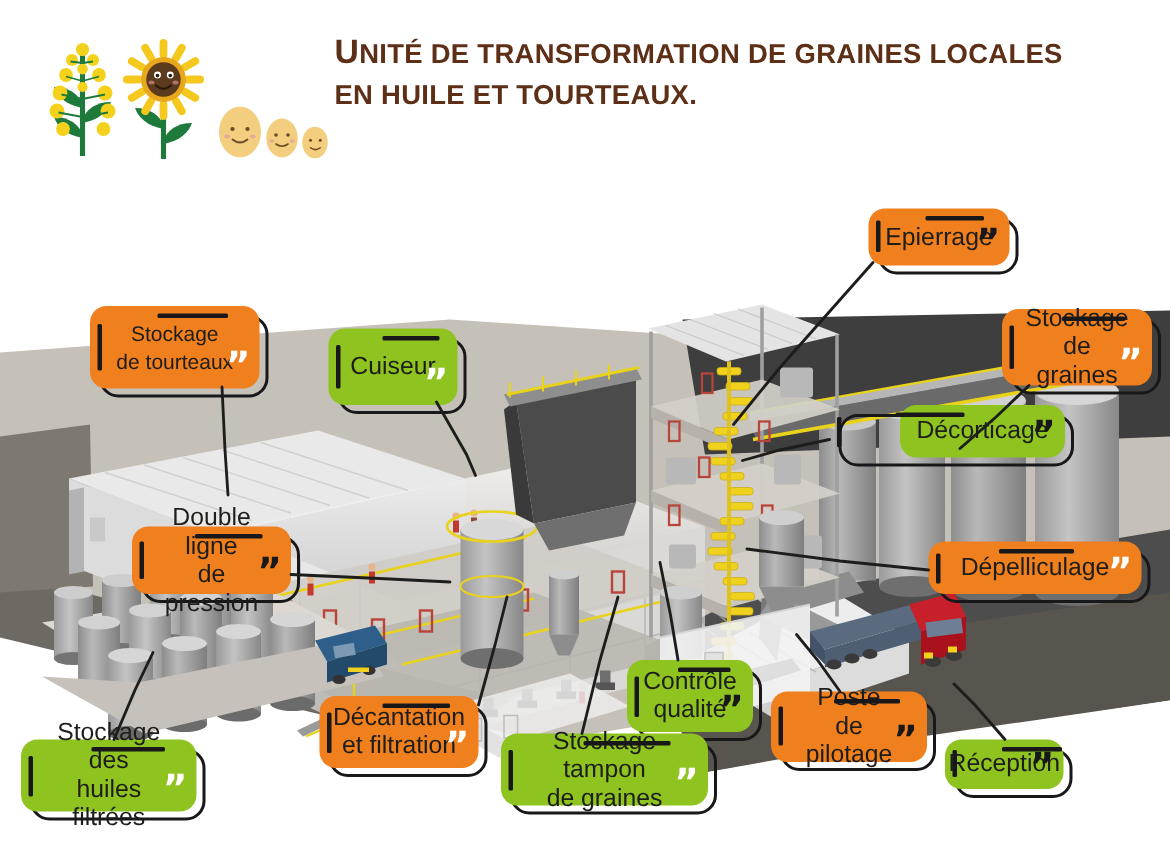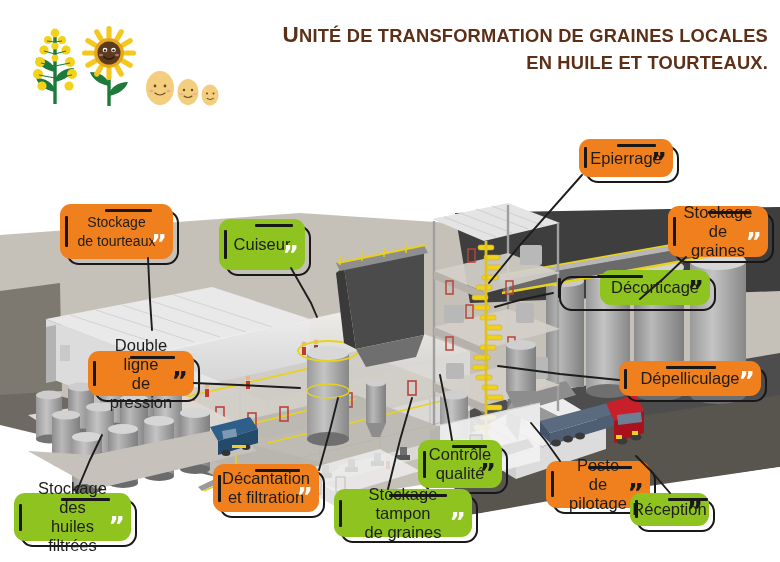--- a/index.html
+++ b/index.html
@@ -8,21 +8,21 @@
   #stage{position:relative;width:780px;height:562px;background:#ffffff;overflow:hidden;}
 
   
   .ill{position:absolute;}
   #scene{position:absolute;left:0;top:95px;width:780px;height:430px;}
 
   
   #title{position:absolute;left:223px;top:22px;width:545px;
          color:#5C2F16;font-weight:bold;font-size:22.5px;line-height:25.5px;
          letter-spacing:.2px;}
-  #title .l{display:block;white-space:nowrap;text-align:right;}
+  #title .l{display:block;white-space:nowrap;}
   #title .sc{font-size:18.3px;text-transform:uppercase;}
   #title .cap{font-size:22.5px;}
 
   
   .callout{position:absolute;}
   .callout .outline{position:absolute;left:6px;top:6px;width:100%;height:100%;
         border:2.1px solid #18181a;border-radius:13px 13px 13px 13px;
         box-sizing:border-box;}
   .callout .body{position:relative;border-radius:11px;box-sizing:border-box;
         display:flex;align-items:center;justify-content:center;
@@ -685,21 +685,21 @@
       <div class="callout gr dk" style="left: 418px; top: 440px; width: 84px; height: 48px;">
         <div class="outline"></div>
         <div class="body">
           <div class="txt" style="font-size: 16.5px;">Contrôle
 qualité</div>
           <div class="quote">”</div>
         </div>
         <div class="topbar" style="left: 34px; width: 35px;"></div>
         <div class="sidebar2" style="top: 11px; height: 27px;"></div>
       </div>
-      <div class="callout or dk" style="left: 514px; top: 461px; width: 104px; height: 47px; margin-left: 32px;">
+      <div class="callout or dk" style="left: 514px; top: 461px; width: 104px; height: 47px;">
         <div class="outline"></div>
         <div class="body">
           <div class="txt" style="font-size: 16.5px;">Poste
 de pilotage</div>
           <div class="quote">”</div>
         </div>
         <div class="topbar" style="left: 42px; width: 44px;"></div>
         <div class="sidebar2" style="top: 10px; height: 26px;"></div>
       </div>
       <div class="callout gr dk" style="left: 630px; top: 493px; width: 79px; height: 33px;">

